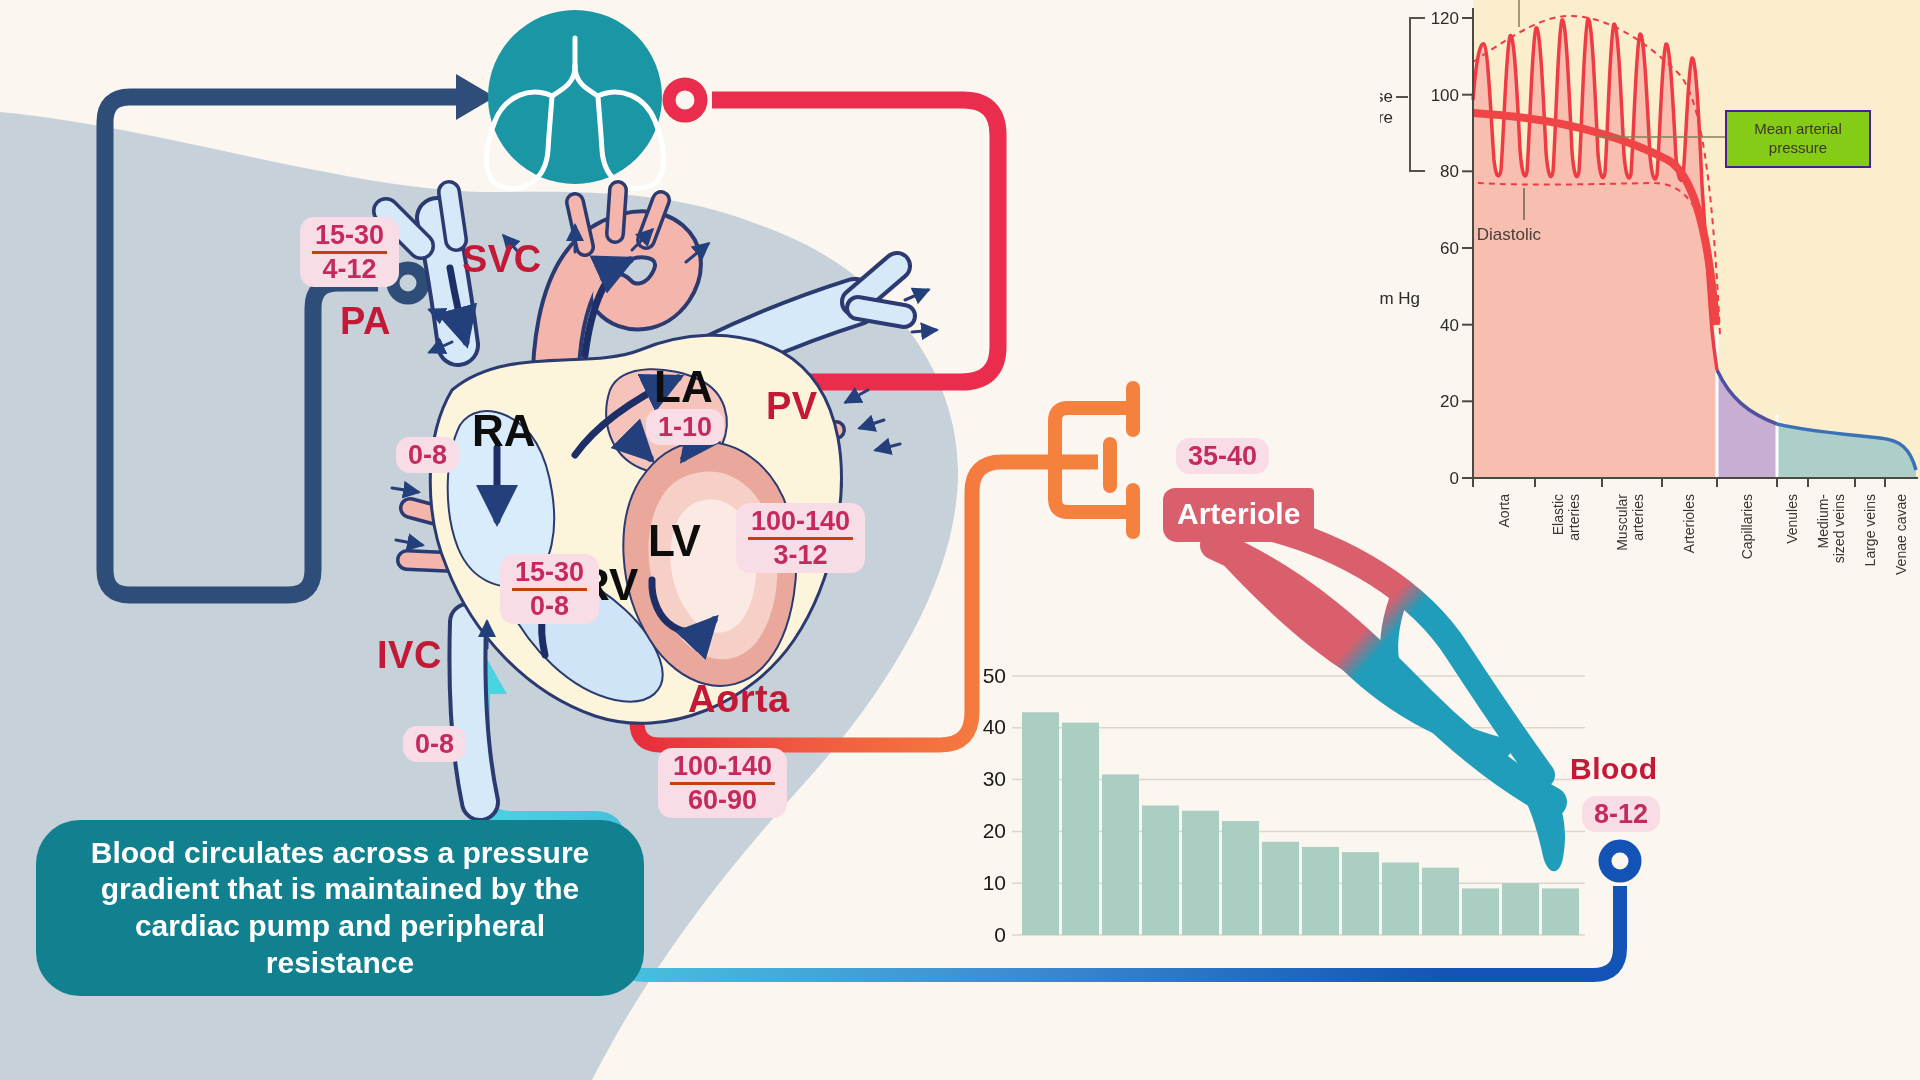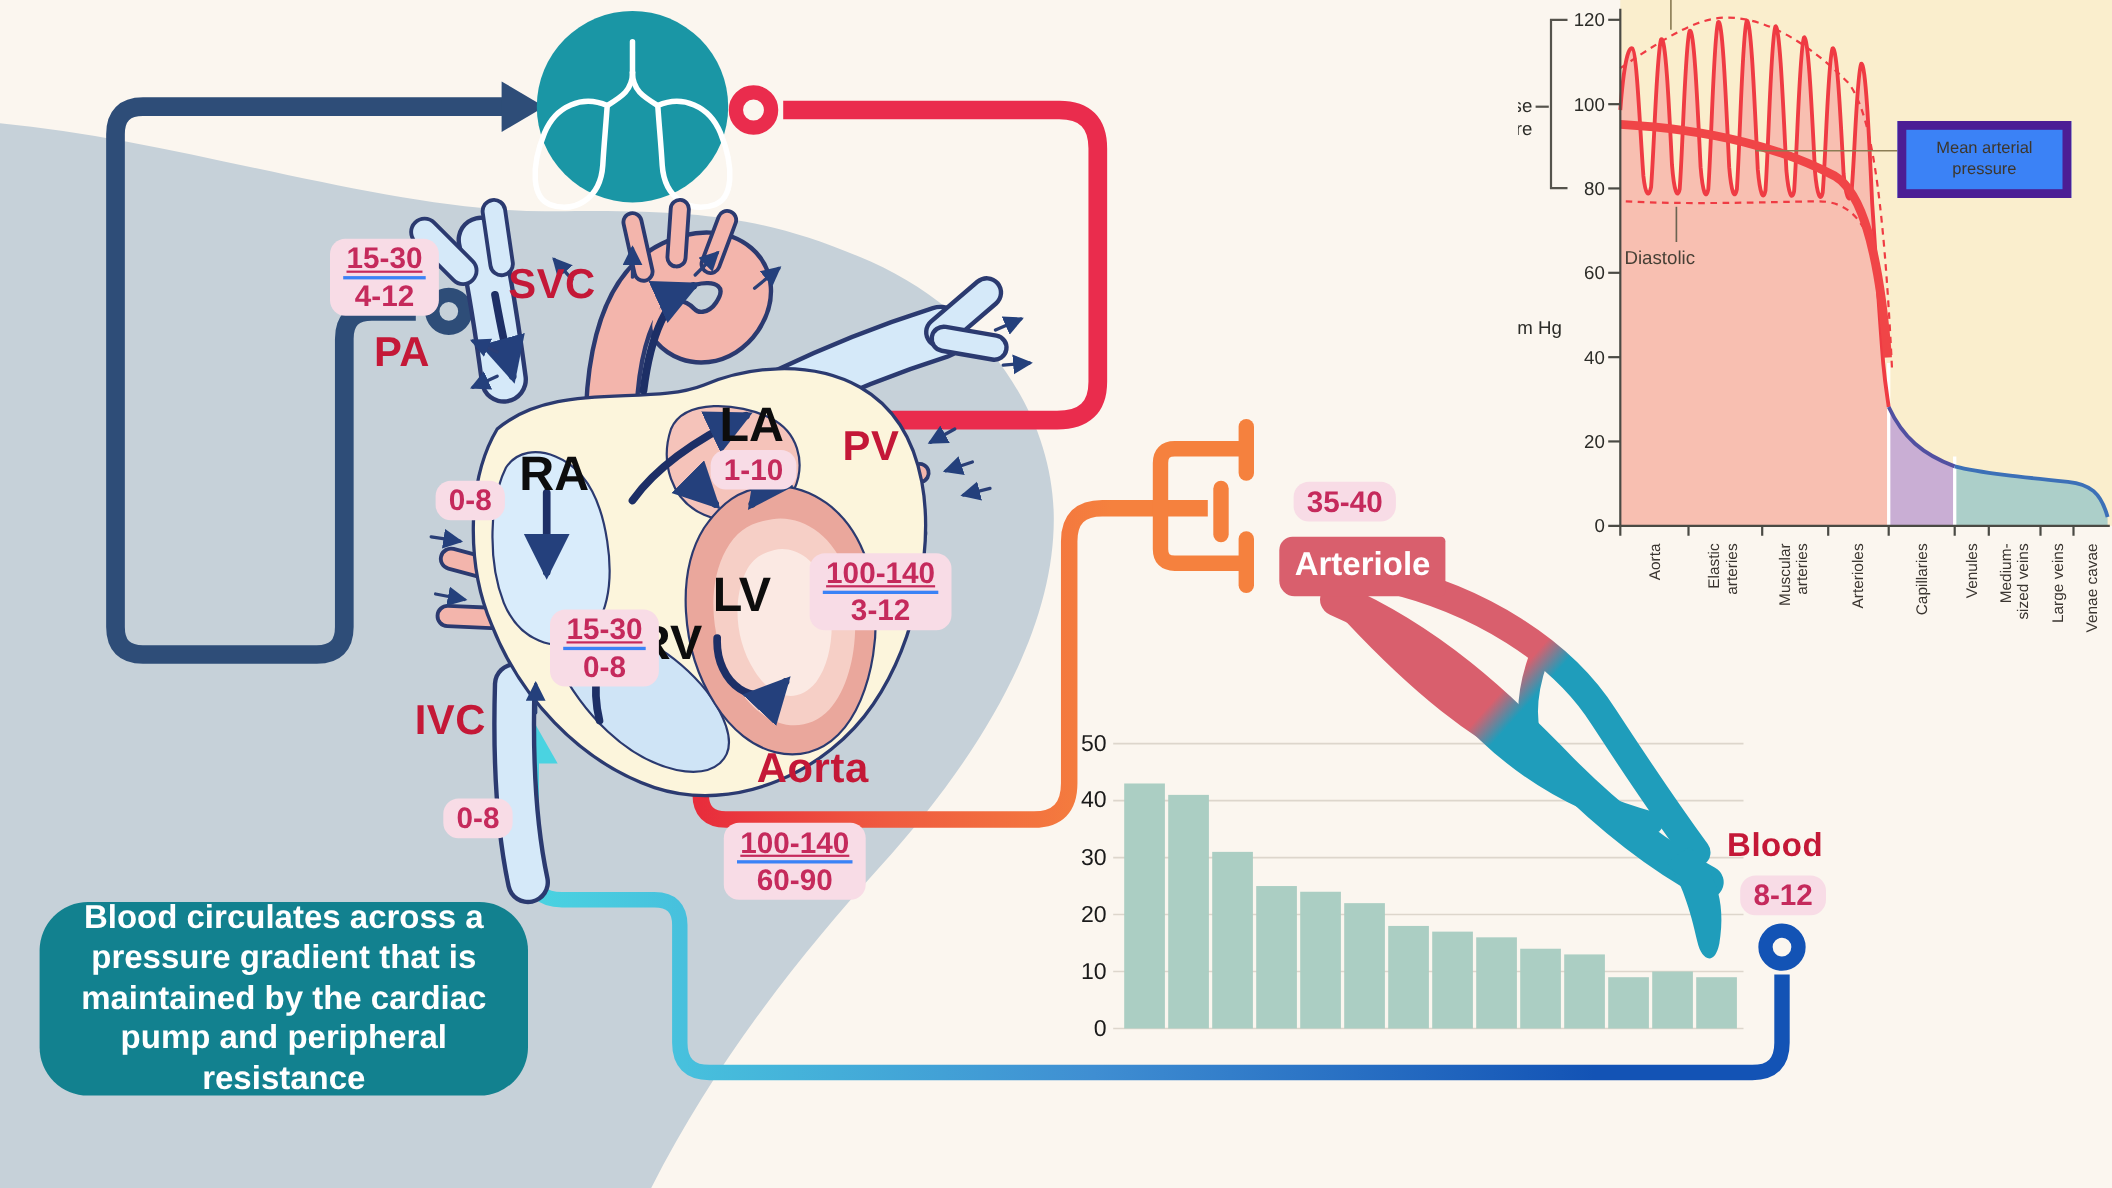--- a/index.html
+++ b/index.html
@@ -2,29 +2,29 @@
 <html><head>
 <meta charset="utf-8">
 <style>
   html,body{margin:0;padding:0;background:#fbf6ef;font-family:"Liberation Sans",sans-serif;}
   #stage{position:relative;width:1920px;height:1080px;overflow:hidden;background:#fbf6ef;}
   #stage svg{position:absolute;left:0;top:0;pointer-events:none;}
   .vlabel{position:absolute;color:#c41837;font-weight:700;font-size:38px;letter-spacing:.5px;}
   .clabel{position:absolute;color:#0d0d0d;font-weight:700;font-size:44px;}
   .badge{position:absolute;background:#f8dce6;color:#c52a5c;font-weight:700;font-size:27px;
          border-radius:14px;padding:3px 12px;text-align:center;line-height:1.12;}
-  .badge .frac-top{display:block;border-bottom:3px solid #3b82f6;padding:0 3px 1px;text-decoration:underline;}
+  .badge .frac-top{display:block;border-bottom:3px solid #c2410c;padding:0 3px 1px;}
   .badge .frac-bot{display:block;padding:0 3px;}
   .banner{position:absolute;background:#d95f6d;color:#ffffff;font-weight:700;font-size:30px;
           border-radius:12px 4px 4px 14px;padding:9px 14px 11px 14px;}
-  .caption{position:absolute;left:36px;top:820px;width:444px;height:176px;background:#12818f;
+  .caption{position:absolute;left:36px;top:820px;width:608px;height:176px;background:#12818f;
            border-radius:44px;color:#fff;font-weight:700;font-size:30px;line-height:1.22;
            display:flex;align-items:center;justify-content:center;text-align:center;padding:0 26px;box-sizing:border-box;}
-  .mapbox{position:absolute;left:1725px;top:110px;width:142px;height:54px;background:#3b82f6;
-          border:8px solid #4c1d95;color:#3d362c;font-size:15px;line-height:1.25;display:flex;
+  .mapbox{position:absolute;left:1725px;top:110px;width:142px;height:54px;background:#84cc16;
+          border:2px solid #4c1d95;color:#3d362c;font-size:15px;line-height:1.25;display:flex;
           align-items:center;justify-content:center;text-align:center;}
 </style>
 </head>
 <body>
 
 <div id="stage">
 
   <svg width="1920" height="1080" viewBox="0 0 1920 1080">
     <path fill="#c6d1d9" d="M0,112 C170,128 360,195 505,192 C640,190 700,198 792,238 C898,286 958,380 958,472
          C958,570 898,680 800,788 C728,868 652,962 592,1080 L0,1080 Z"></path>

